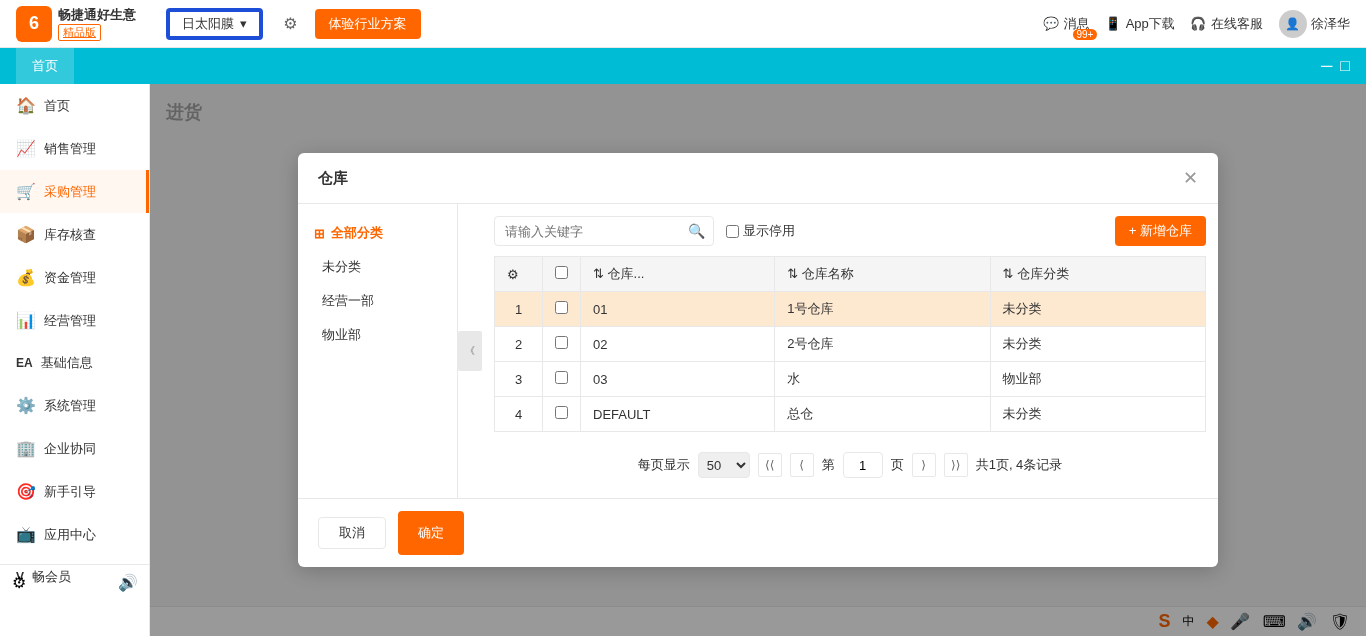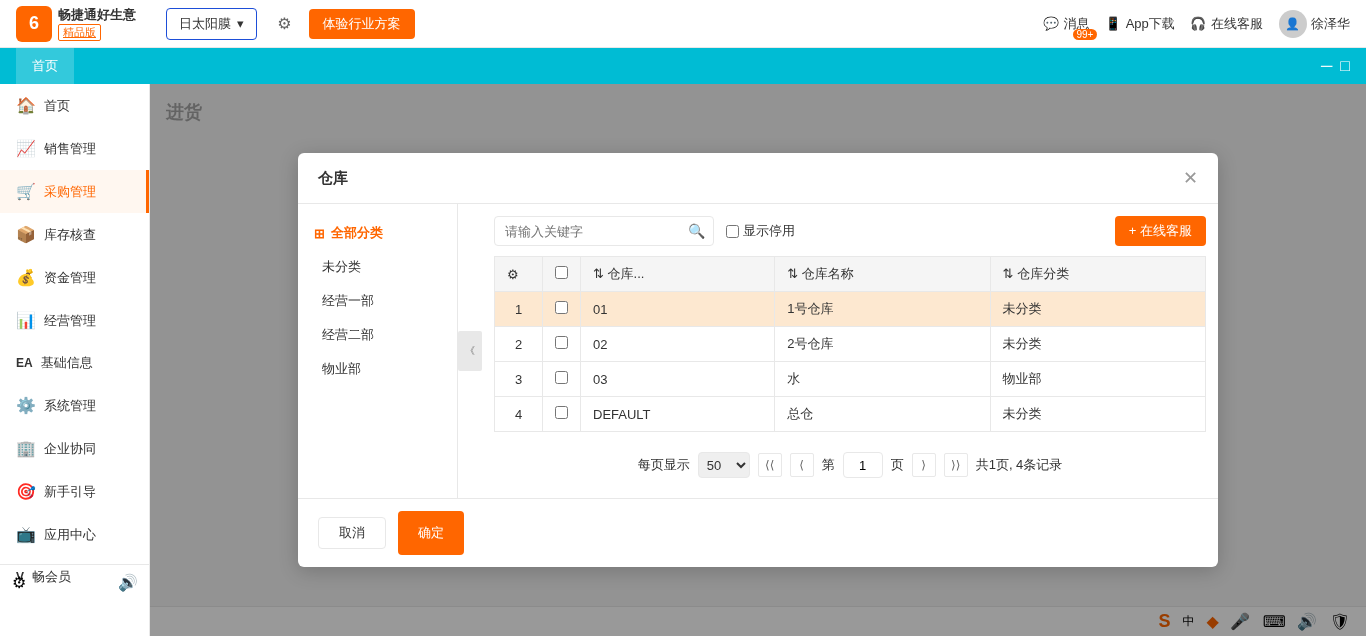--- a/index.html
+++ b/index.html
@@ -26,21 +26,21 @@
       background: #f60;
       border-radius: 6px;
       display: flex; align-items: center; justify-content: center;
       color: #fff; font-size: 18px; font-weight: bold;
       margin-right: 6px;
     }
 
     .store-selector {
       display: flex; align-items: center; gap: 6px;
       padding: 0 12px; height: 32px;
-      border: 1px solid #1d4ed8; border-radius: 4px;
+      border: 4px solid #1d4ed8; border-radius: 4px;
       cursor: pointer; color: #333; margin-right: 12px;
     }
     .gear-btn {
       width: 32px; height: 32px;
       border: none; background: none;
       cursor: pointer; display: flex; align-items: center; justify-content: center;
       color: #666; font-size: 16px; margin-right: 8px;
     }
     .trial-btn {
       background: #f60; color: #fff;
@@ -383,41 +383,38 @@
               <span>⊞</span>
               <span>全部分类</span>
             </div>
             <div class="cat-item">
               <span>未分类</span>
             </div>
             <div class="cat-item">
               <span>经营一部</span>
             </div>
             <div class="cat-item">
-              <span>经营二部</span>
-            </div>
-            <div class="cat-item">
               <span>物业部</span>
             </div>
           </div>
 
           <button class="cat-collapse-btn" style="align-self:center;height:40px;margin:0;">《</button>
 
           <div class="table-panel">
 
             <div class="table-toolbar">
               <div class="search-box">
                 <input class="search-input" type="text" placeholder="请输入关键字" style="">
                 <button class="search-icon-btn">🔍</button>
               </div>
               <label class="show-disabled">
                 <input type="checkbox" style="">
                 <span>显示停用</span>
               </label>
-              <button class="add-warehouse-btn">+ 在线客服</button>
+              <button class="add-warehouse-btn">+ 新增仓库</button>
             </div>
 
             <table class="data-table">
               <thead>
                 <tr>
                   <th class="col-gear">
                     <span>⚙</span>
                   </th>
                   <th class="col-check">
                     <input type="checkbox" style="">

